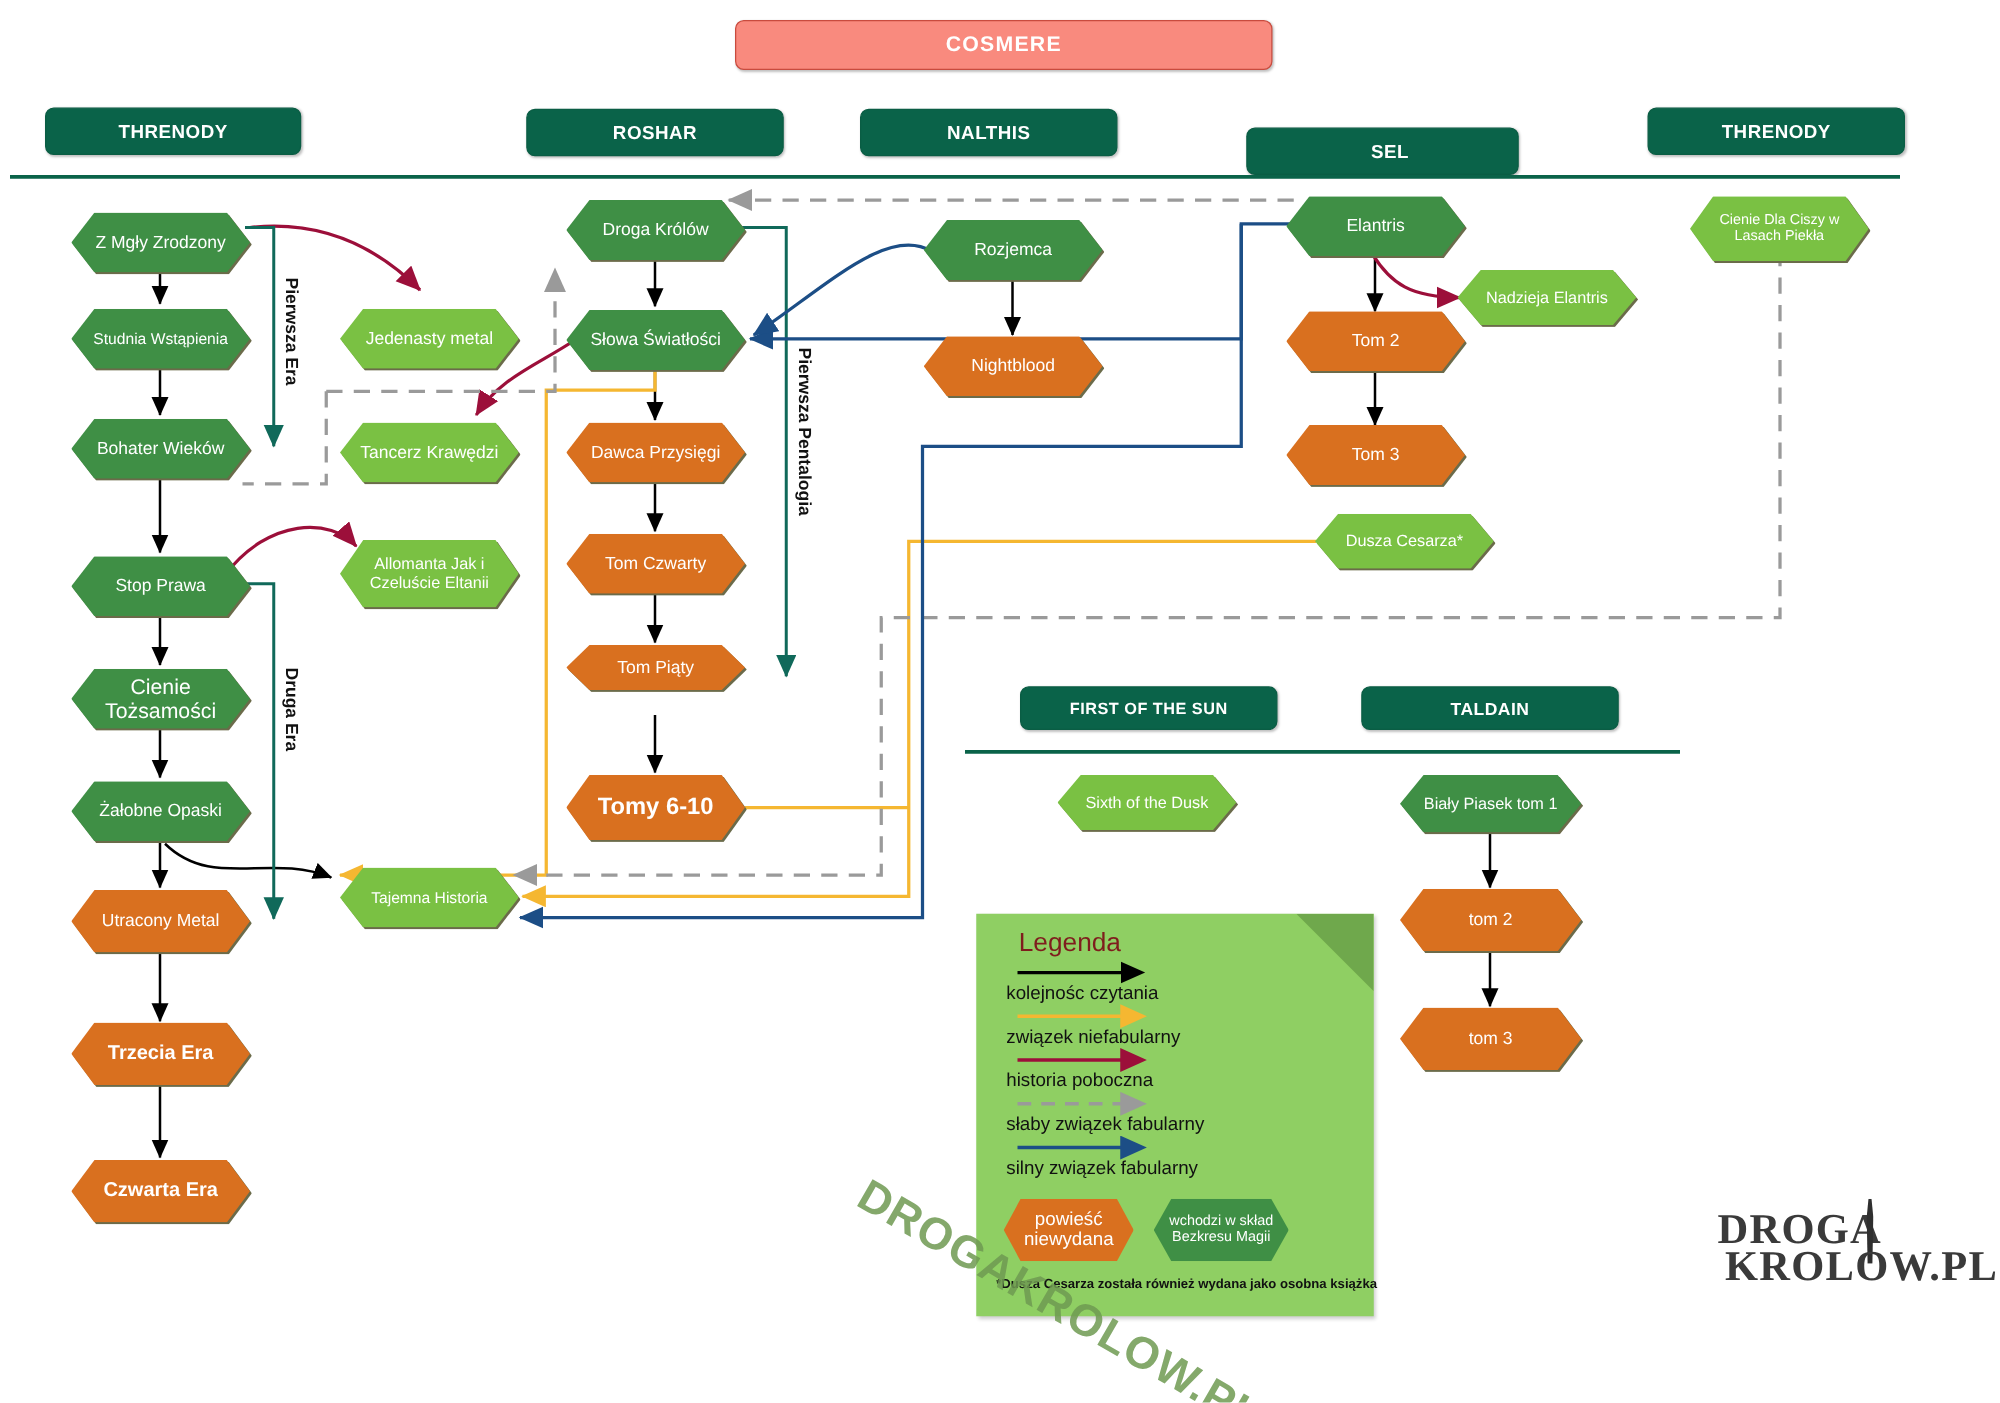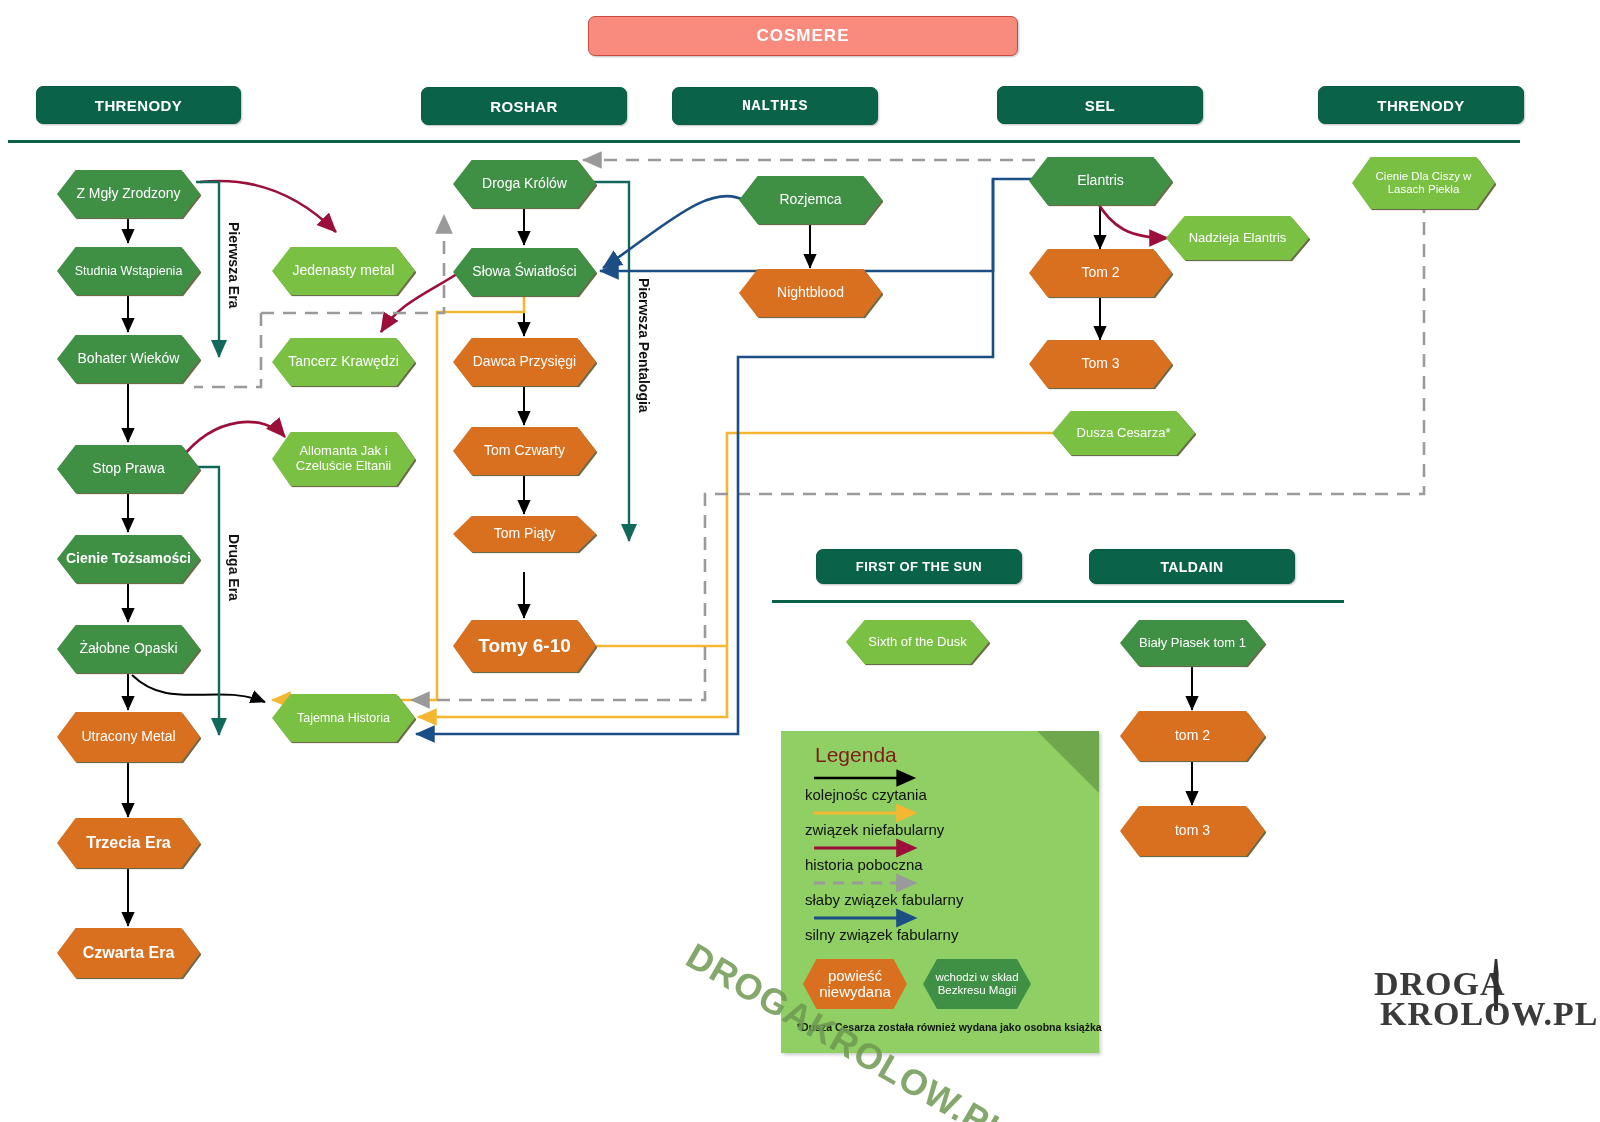--- a/index.html
+++ b/index.html
@@ -74,24 +74,24 @@
   <div class="cosmere">
     <span>COSMERE</span>
   </div>
 
   <div class="pill" style="left:36px;top:86px;width:203px;height:36px;">
     <span>THRENODY</span>
     </div>
   <div class="pill" style="left:421px;top:87px;width:204px;height:36px;">
     <span>ROSHAR</span>
     </div>
-  <div class="pill" style="left:672px;top:87px;width:204px;height:36px;font-family:Liberation Mono, monospace;">
+  <div class="pill" style="left:688px;top:87px;width:204px;height:36px;">
     <span>NALTHIS</span>
     </div>
-  <div class="pill" style="left:997px;top:86px;width:204px;height:36px;">
+  <div class="pill" style="left:997px;top:102px;width:204px;height:36px;padding-left:12px;">
     <span>SEL</span>
     </div>
   <div class="pill" style="left:1318px;top:86px;width:204px;height:36px;">
     <span>THRENODY</span>
     </div>
   <div class="pill" style="left:816px;top:549px;width:204px;height:33px;font-size:13px;">
     <span>FIRST OF THE SUN</span>
     </div>
   <div class="pill" style="left:1089px;top:549px;width:204px;height:33px;font-size:14px;">
     <span>TALDAIN</span>
@@ -214,21 +214,21 @@
 
   <div class="hexw" style="left:57px;top:445px;width:143px;height:48px;">
     <div class="shadow"></div>
       <div class="hex dg" style="font-size:14px;">
     <span>Stop Prawa</span>
       </div>
     </div>
 
   <div class="hexw" style="left:57px;top:535px;width:143px;height:48px;">
     <div class="shadow"></div>
-      <div class="hex dg" style="font-size:14px;font-weight:bold;">
+      <div class="hex dg" style="font-size:17px;">
     <span>Cienie Tożsamości</span>
       </div>
     </div>
 
   <div class="hexw" style="left:57px;top:625px;width:143px;height:48px;">
     <div class="shadow"></div>
       <div class="hex dg" style="font-size:14px;">
     <span>Żałobne Opaski</span>
       </div>
     </div>

